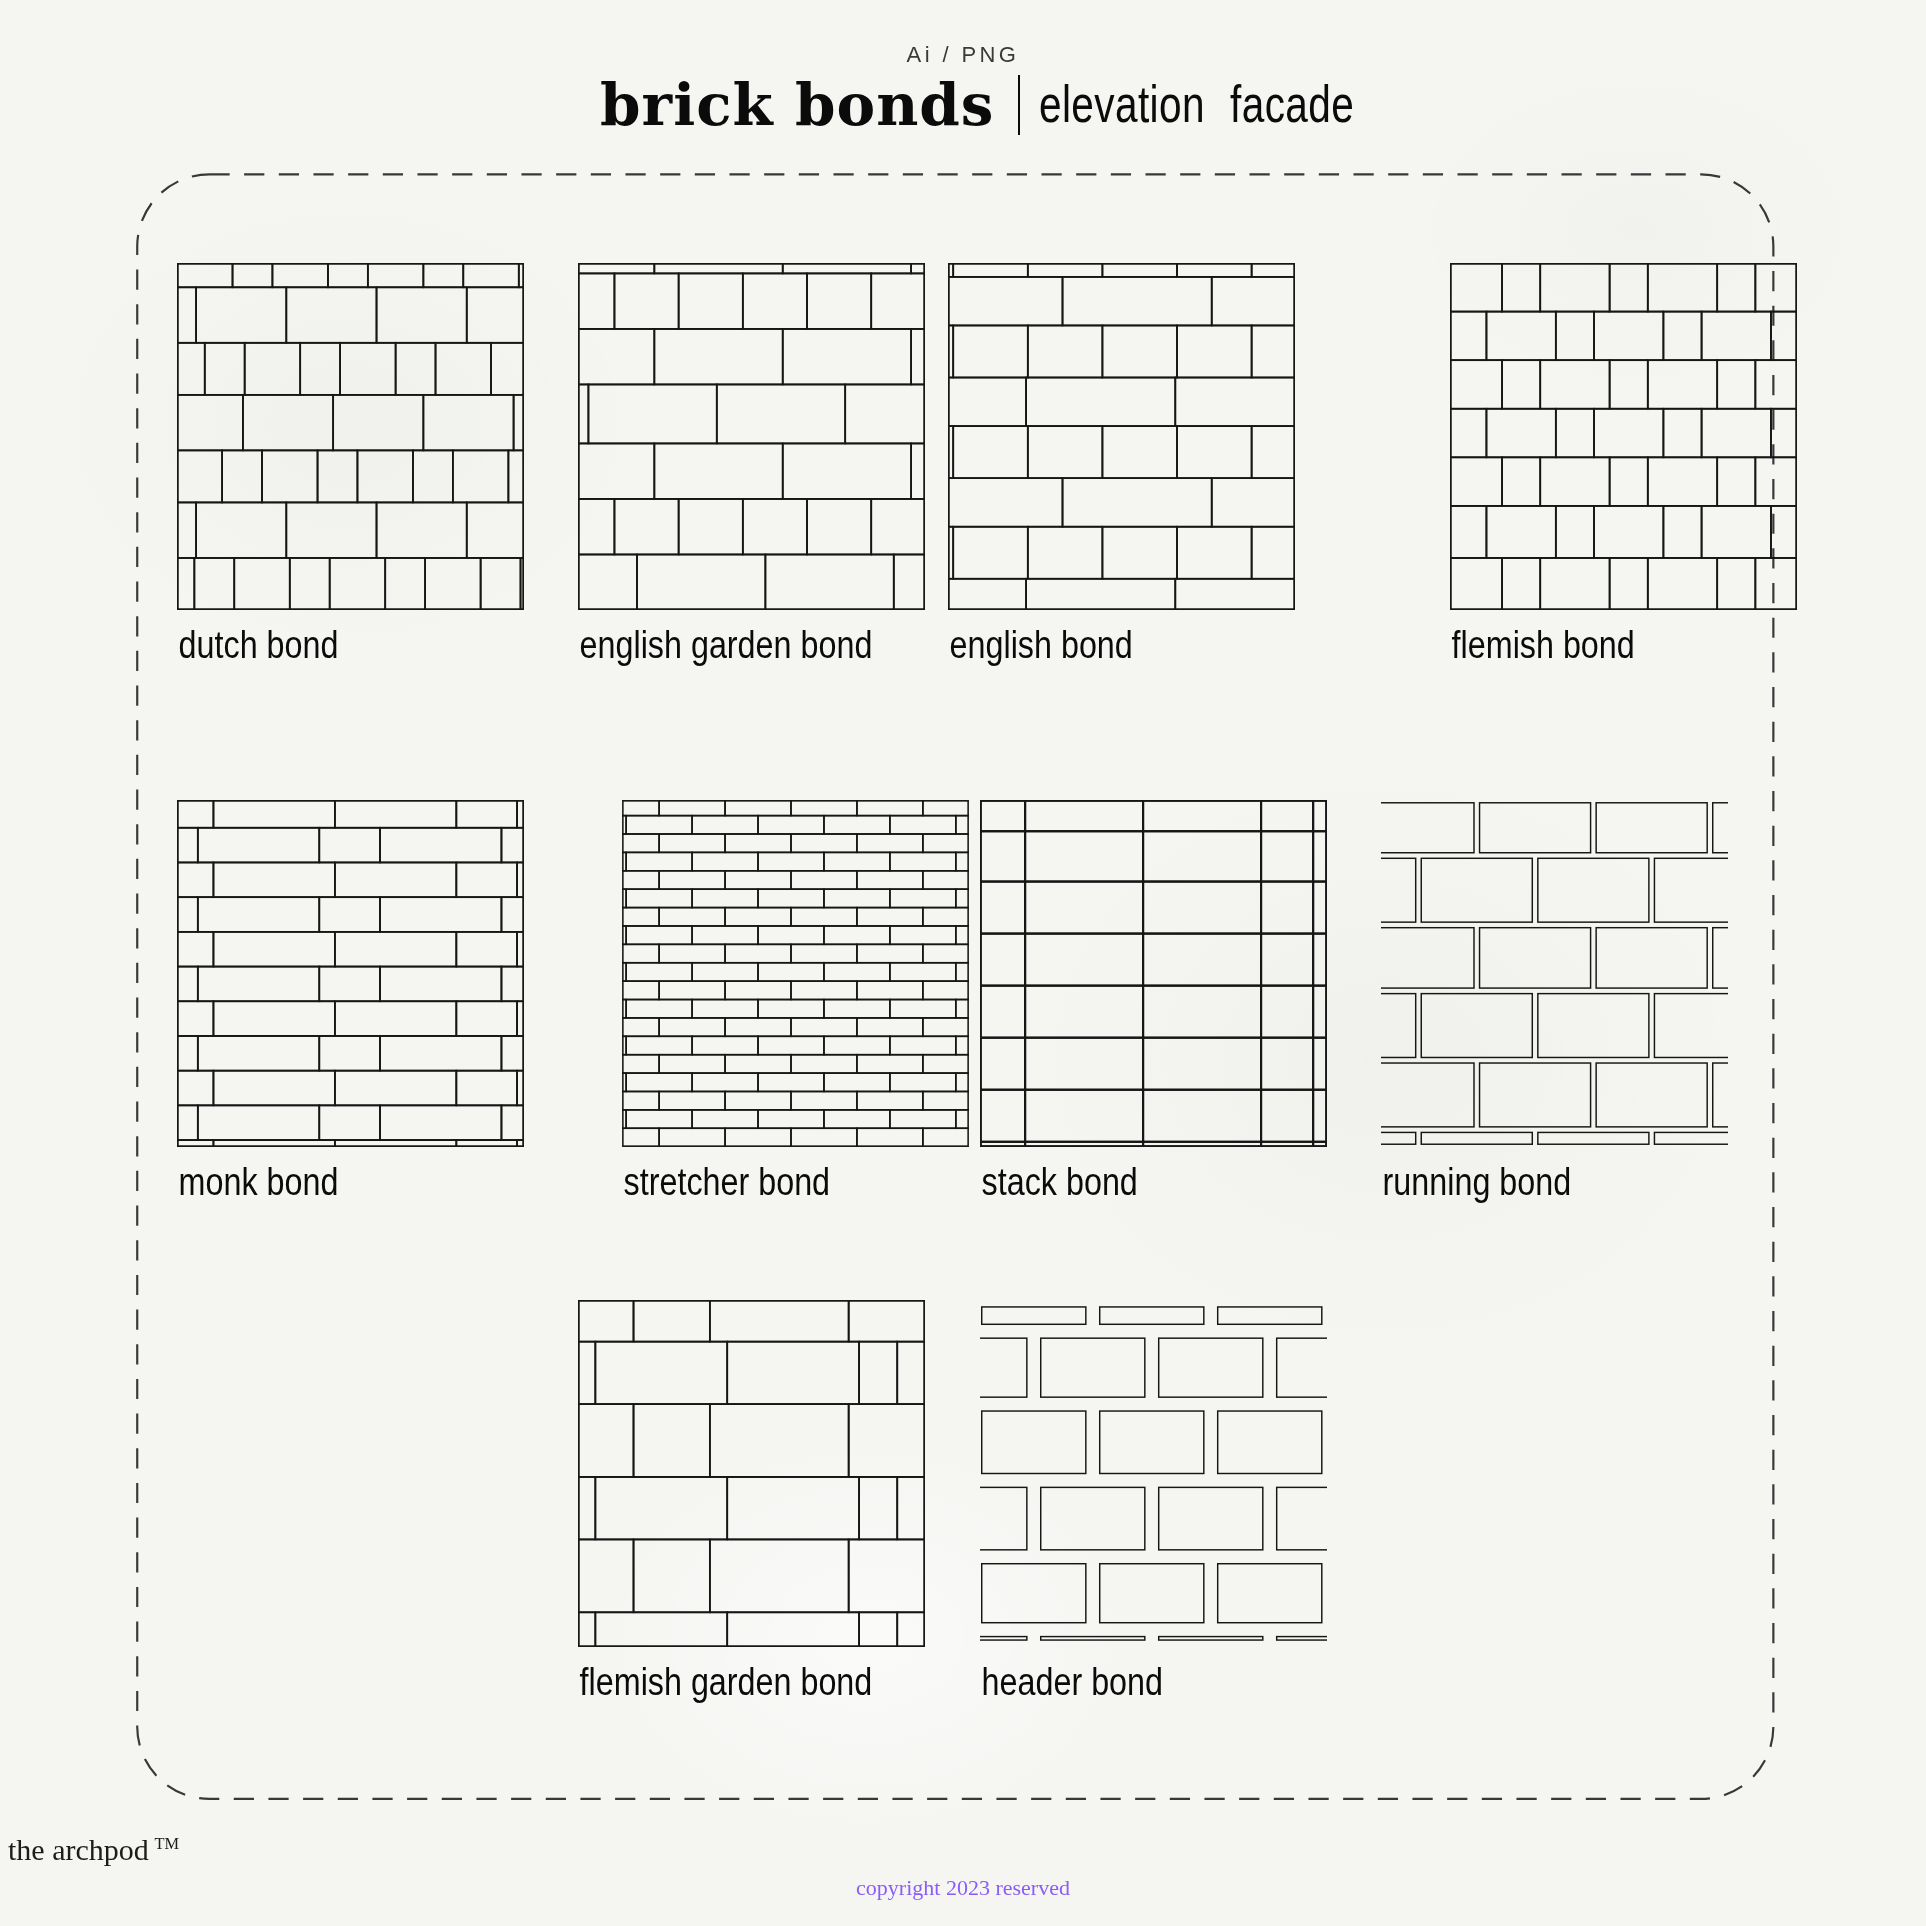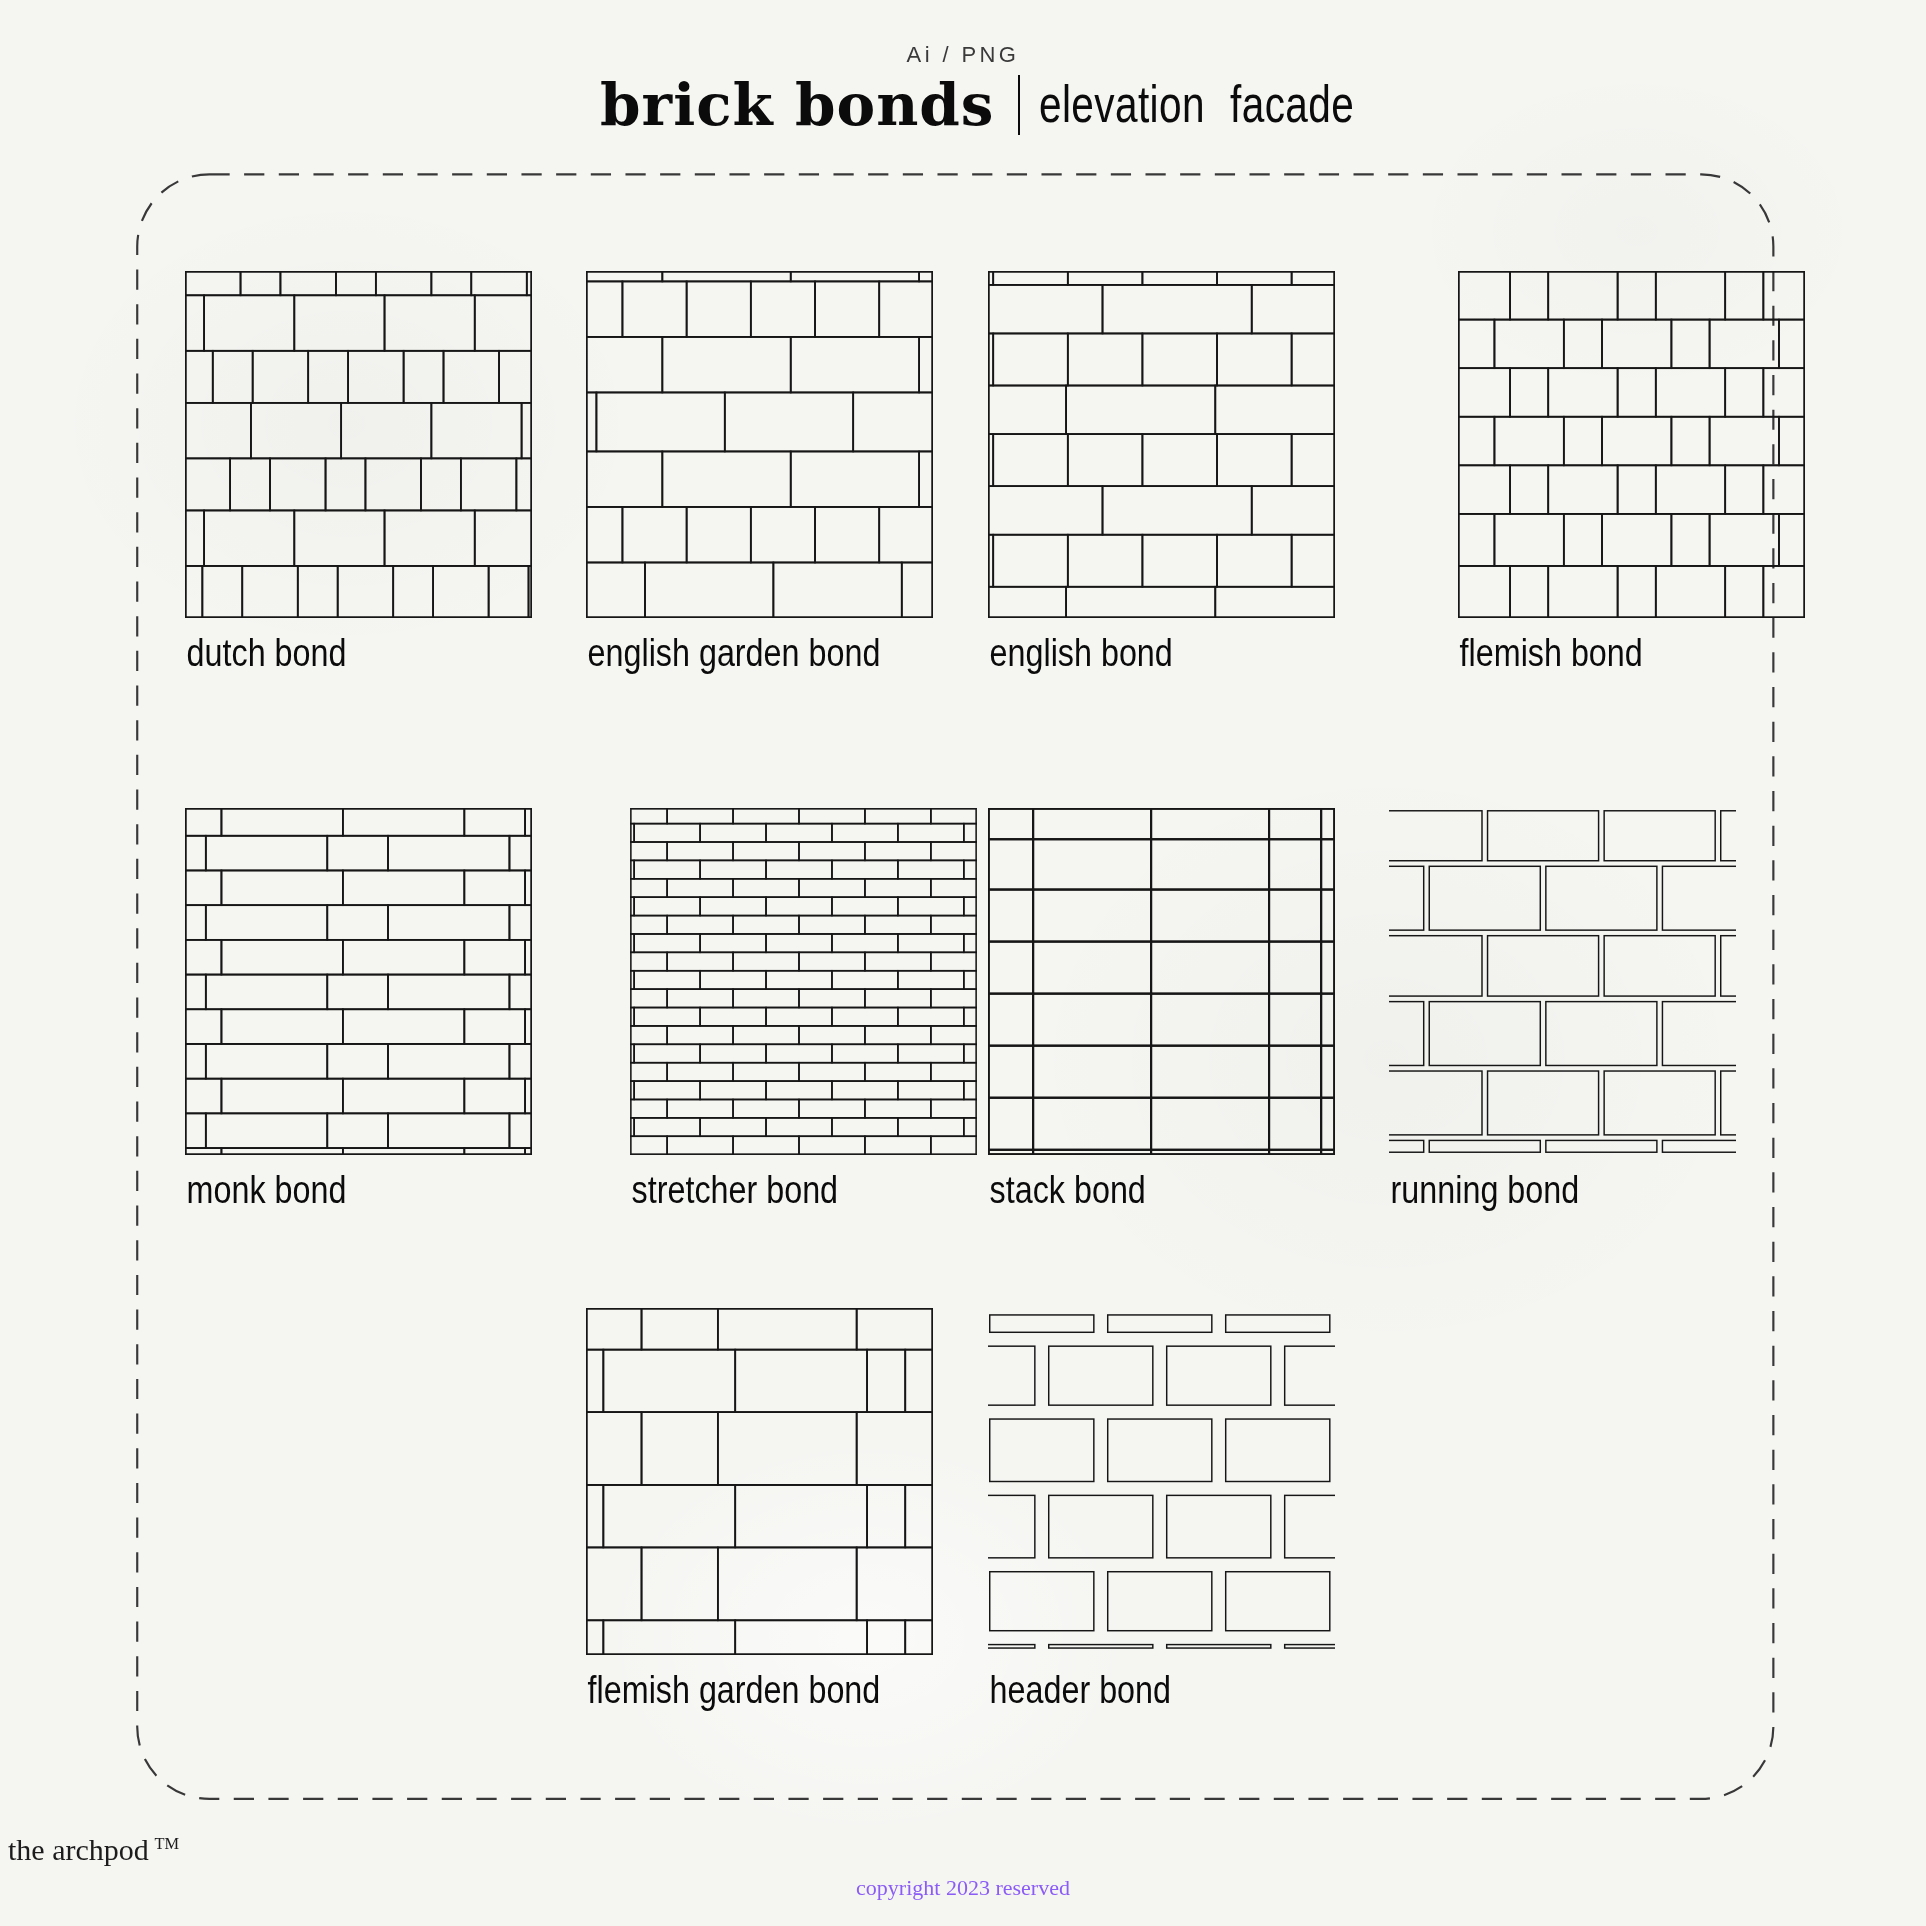--- a/index.html
+++ b/index.html
@@ -33,21 +33,21 @@
   }
   .title-divider{
     width:2.4px;height:60px;background:var(--text,#0f0f0f);
     margin:0 19px 0 23px;
   }
   .condense{display:inline-block;transform-origin:left center;white-space:nowrap;}
   .title-secondary{
     font-size:52px;letter-spacing:0.5px;word-spacing:17.3px;line-height:1.1;
   }
   #frame-svg,#grid{position:absolute;left:0;top:0;width:1926px;height:1926px;}
-  .cell{position:absolute;width:347px;margin:12px;padding:0;}
+  .cell{position:absolute;width:347px;margin:4px;padding:0;}
   .tile{width:347px;height:347px;display:block;}
   .cell figcaption{
     margin-top:16.4px;padding-left:1.9px;
     font-size:38px;line-height:1;white-space:nowrap;
     transform:scaleX(0.85);transform-origin:left center;
     color:var(--text,#0f0f0f);
   }
   .footer-brand{
     position:absolute;top:1833px;left:8px;width:100%;
     font-family:"Liberation Serif",serif;font-size:30px;color:#1c1c1c;
@@ -176,21 +176,21 @@
             <rect x="84.5" y="68" width="18.5" height="16"></rect>
             <rect x="-20" y="84" width="37" height="16"></rect>
             <rect x="17" y="84" width="37" height="16"></rect>
             <rect x="54" y="84" width="37" height="16"></rect>
             <rect x="91" y="84" width="37" height="16"></rect>
             <rect x="0.25" y="0.25" width="99.5" height="99.5"></rect>
           </g>
         </svg>
         <figcaption>english garden bond</figcaption>
       </figure>
-      <figure class="cell" style="left: 976px; top: 259px;">
+      <figure class="cell" style="left: 944px; top: 259px;">
         <svg class="tile" viewBox="0 0 100 100" preserveAspectRatio="none">
           <defs>
             <clipPath id="clip-english">
               <rect x="0" y="0" width="100" height="100"></rect>
             </clipPath>
           </defs>
           <g clip-path="url(#clip-english)" fill="none" stroke="#161616" stroke-width="0.5">
             <rect x="-20" y="0" width="21.5" height="4"></rect>
             <rect x="1.5" y="0" width="21.5" height="4"></rect>
             <rect x="23" y="0" width="21.5" height="4"></rect>

